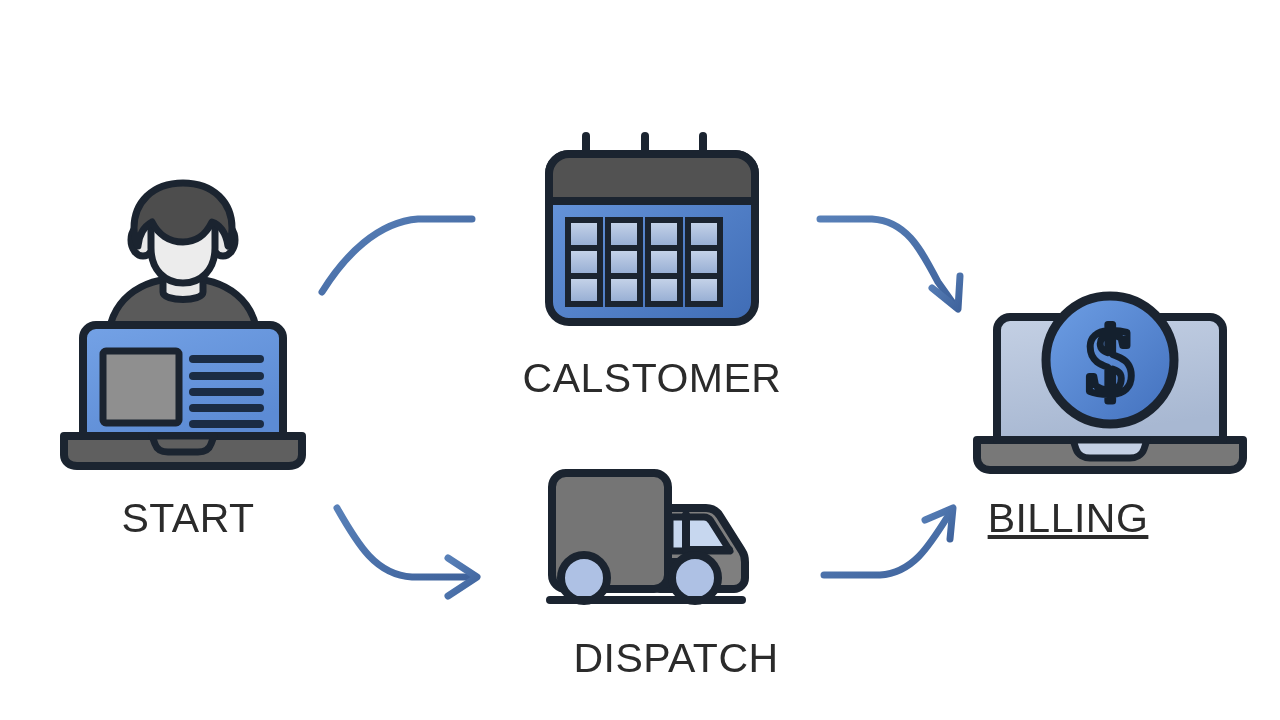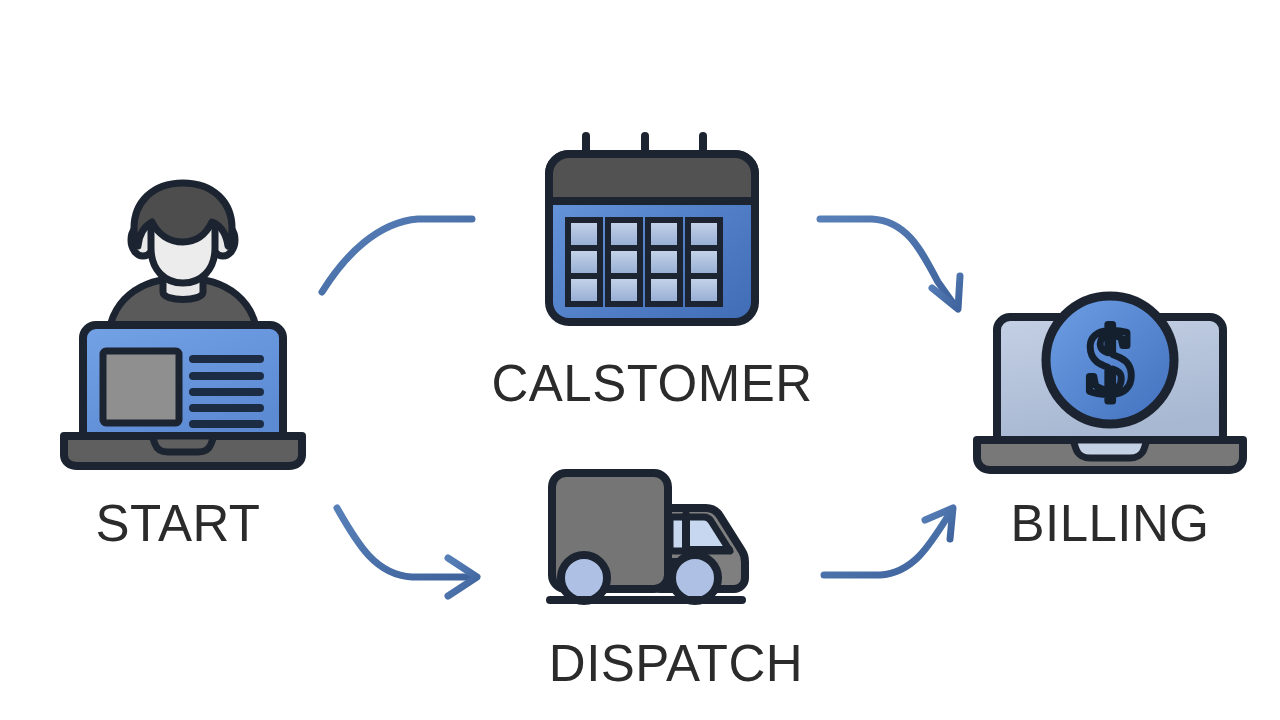--- a/index.html
+++ b/index.html
@@ -16,33 +16,33 @@
   }
   #canvas {
     position: absolute;
     left: 0; top: 0;
     width: 1280px;
     height: 720px;
   }
   .node-label {
     position: absolute;
     font-family: "Liberation Sans", sans-serif;
-    font-size: 51px;
+    font-size: 41px;
     font-weight: 400;
     letter-spacing: 0.5px;
     color: #2b2b2b;
     text-align: center;
     white-space: nowrap;
     transform: translateX(-50%);
     line-height: 1;
   }
-  #label-start   { left: 178px; top: 498px; }
+  #label-start   { left: 188px; top: 498px; }
   #label-calstomer { left: 652px; top: 358px; }
   #label-dispatch  { left: 640px; top: 638px; margin-left: 36px; }
-  #label-billing   { left: 1110px; top: 498px; }
+  #label-billing   { left: 1068px; top: 498px; text-decoration: underline; }
 </style>
 </head>
 <body>
 
 <svg id="canvas" viewBox="0 0 1280 720">
   <defs>
     <linearGradient id="gradCalBody" x1="0" y1="0" x2="1" y2="1">
       <stop offset="0%" stop-color="#6b9ae0"></stop>
       <stop offset="100%" stop-color="#3f6cb5"></stop>
     </linearGradient>

